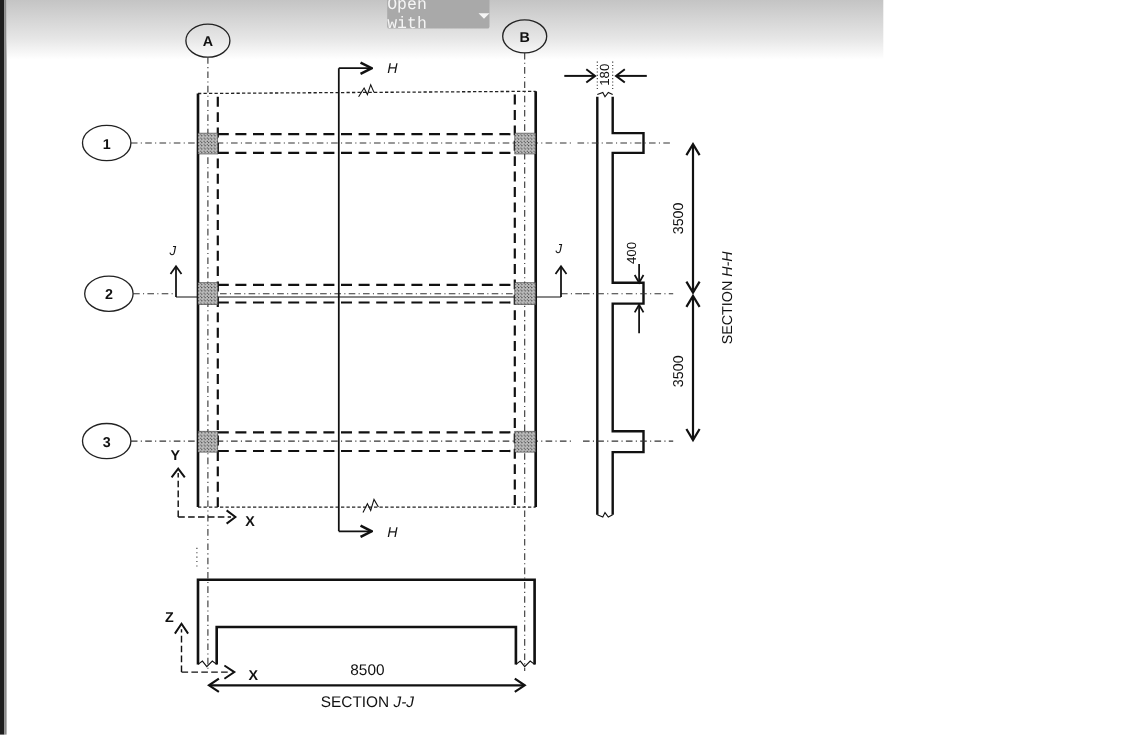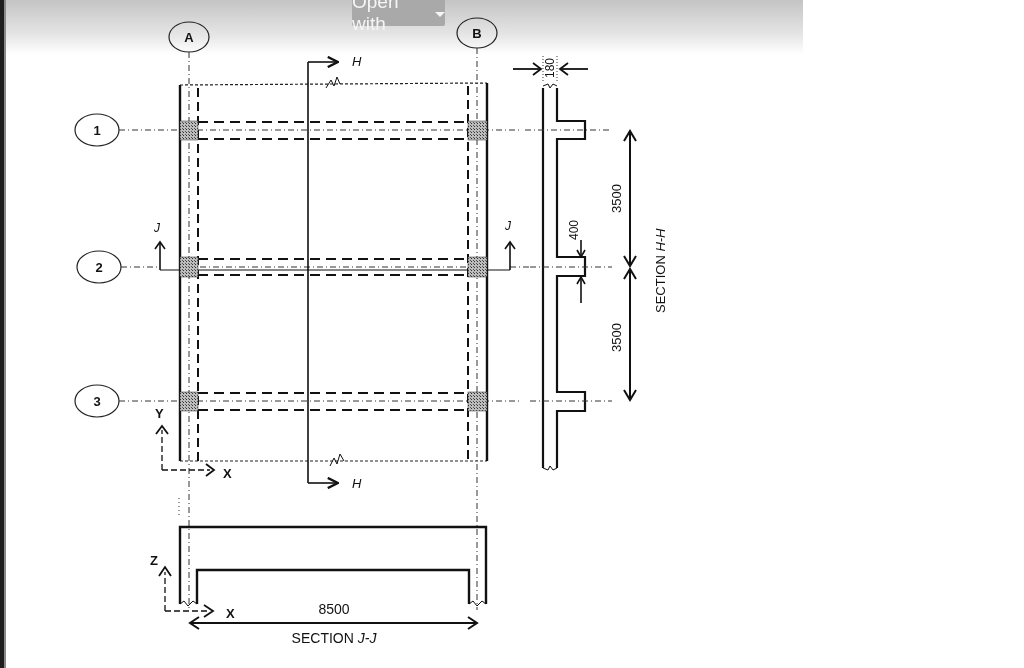--- a/index.html
+++ b/index.html
@@ -15,23 +15,23 @@
   .left-edge-shadow {
     position: absolute; left: 4px; top: 0; width: 2px; height: 668px;
     background: #8a8a8a;
   }
   .top-gradient {
     position: absolute; left: 6px; top: 0; width: 797px; height: 54px;
     background: linear-gradient(to bottom, #c4c4c4 0%, #e6e6e6 65%, rgba(255,255,255,0) 100%);
   }
   .open-with {
     position: absolute; left: 352px; top: 0; width: 93px; height: 26px;
-    background: #a9a9a9; color: #f5f5f5; font-size: 19px;
+    background: #a9a9a9; color: #f5f5f5; font-size: 15px;
     display: flex; align-items: center; justify-content: center; gap: 6px;
-    cursor: pointer; border-radius: 0 0 2px 2px;
+    cursor: pointer; border-radius: 0 0 2px 2px; font-family: Liberation Mono, monospace;
   }
   .open-with .caret {
     width: 0; height: 0; border-left: 5px solid transparent; border-right: 5px solid transparent;
     border-top: 5px solid #f5f5f5; margin-top: 2px;
   }
   svg.drawing { position: absolute; left: 0; top: 0; }
   svg text { font-family: "Liberation Sans", sans-serif; fill: #111; }
 </style>
 </head>
 <body>

